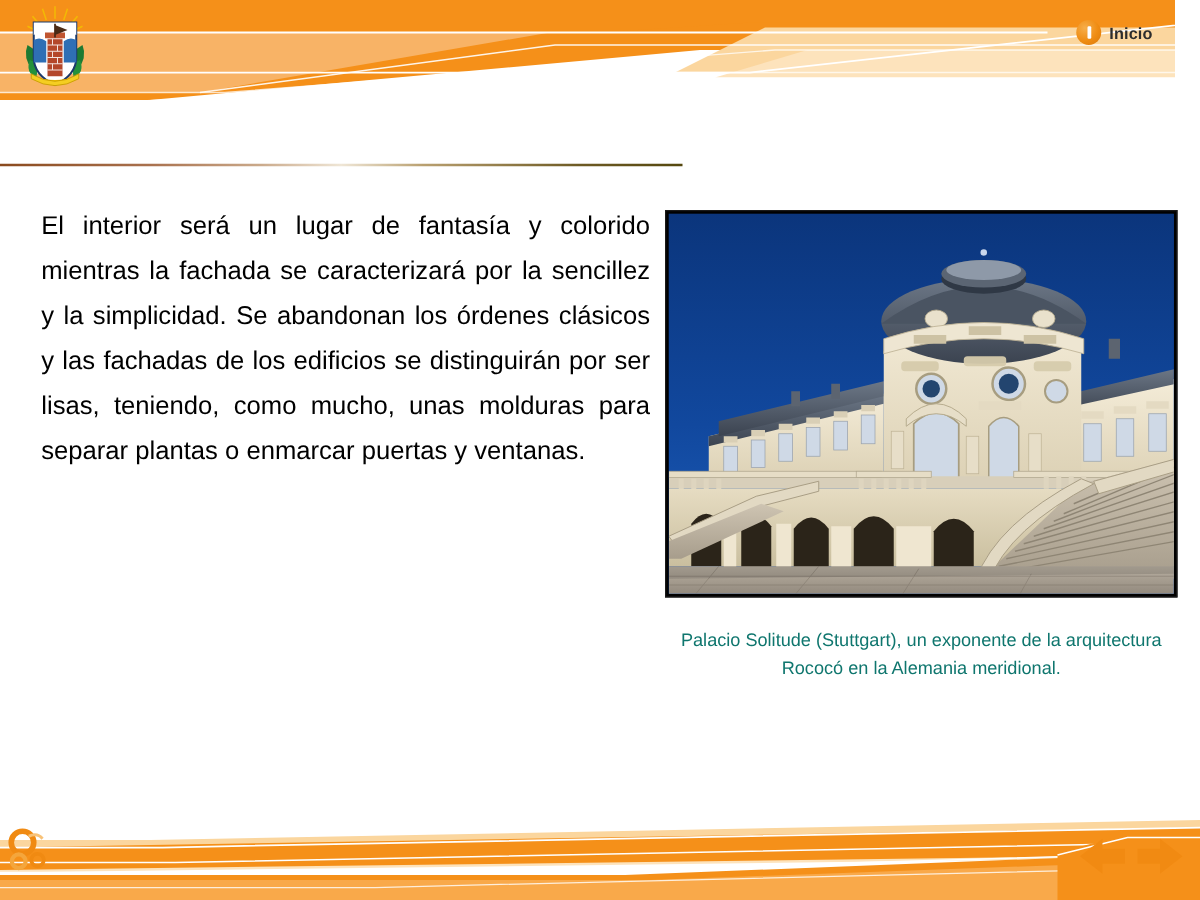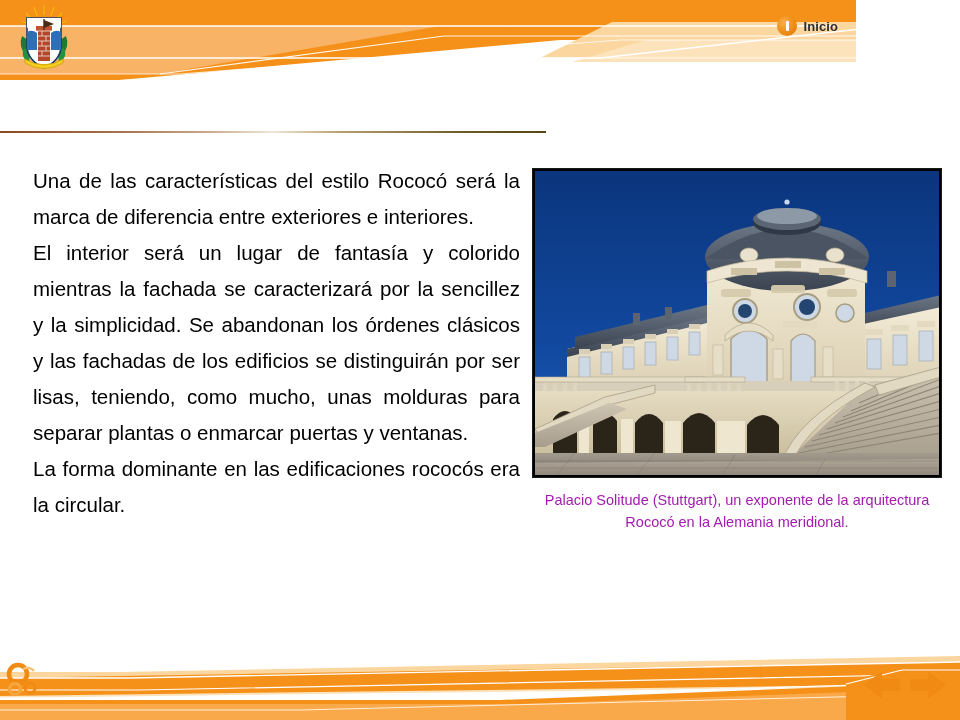--- a/index.html
+++ b/index.html
@@ -7,21 +7,21 @@
   body{
     width:960px;height:720px;
     background:#ffffff;
     font-family:"Liberation Sans","DejaVu Sans",sans-serif;
     overflow:hidden;
     position:relative;
   }
   .slide{position:absolute;inset:0;width:960px;height:720px;overflow:hidden;background:#fff;}
 
   
-  .header{position:absolute;left:0;top:0;width:856px;height:80px;overflow:hidden;}
+  .header{position:absolute;left:0;top:0;width:940px;height:80px;overflow:hidden;}
   .header svg{display:block;}
 
   .crest{position:absolute;left:16px;top:2px;width:56px;height:70px;}
   .crest svg{display:block;}
 
   .inicio{
     position:absolute;right:18px;top:14px;
     display:flex;align-items:center;gap:6px;
     height:24px;
   }
@@ -69,22 +69,22 @@
     position:absolute;left:532px;top:168px;width:410px;height:310px;
     border:1px solid #1a1a1a;
     box-sizing:border-box;
     background:#000;
     overflow:hidden;
   }
   .photo{position:absolute;inset:2px;overflow:hidden;background:#0d3f8f;}
   .photo svg{display:block;}
 
   .caption{
-    position:absolute;left:532px;top:489px;width:410px;
-    text-align:center;font-size:14.5px;line-height:22px;color:#a21caf;
+    position:absolute;left:532px;top:502px;width:410px;
+    text-align:center;font-size:14.5px;line-height:22px;color:#0f766e;
   }
 
   
   .footer{position:absolute;left:0;bottom:0;width:960px;height:82px;overflow:hidden;}
   .footer svg{display:block;}
   .foot-logo{position:absolute;left:4px;bottom:18px;width:44px;height:40px;}
   .nav-arrows{
     position:absolute;right:12px;bottom:18px;
     width:86px;height:34px;
   }
@@ -169,23 +169,21 @@
       <span class="inicio-ico">
           <i></i>
         </span>
       <span class="inicio-label">Inicio</span>
     </div>
   </div>
 
   <div class="title-rule"></div>
 
   <div class="bodytext">
-    <p>Una de las características del estilo Rococó será la marca de diferencia entre exteriores e interiores.</p>
     <p>El interior será un lugar de fantasía y colorido mientras la fachada se caracterizará por la sencillez y la simplicidad. Se abandonan los órdenes clásicos y las fachadas de los edificios se distinguirán por ser lisas, teniendo, como mucho, unas molduras para separar plantas o enmarcar puertas y ventanas.</p>
-    <p>La forma dominante en las edificaciones rococós era la circular.</p>
   </div>
 
   <div class="photo-wrap">
     <div class="photo">
       <svg width="406" height="306" viewBox="0 0 406 306" xmlns="http://www.w3.org/2000/svg">
         <defs>
           <linearGradient id="sky" x1="0" y1="0" x2="0" y2="1">
             <stop offset="0%" stop-color="#0b357c"></stop>
             <stop offset="55%" stop-color="#11489e"></stop>
             <stop offset="100%" stop-color="#1f5fbd"></stop>

